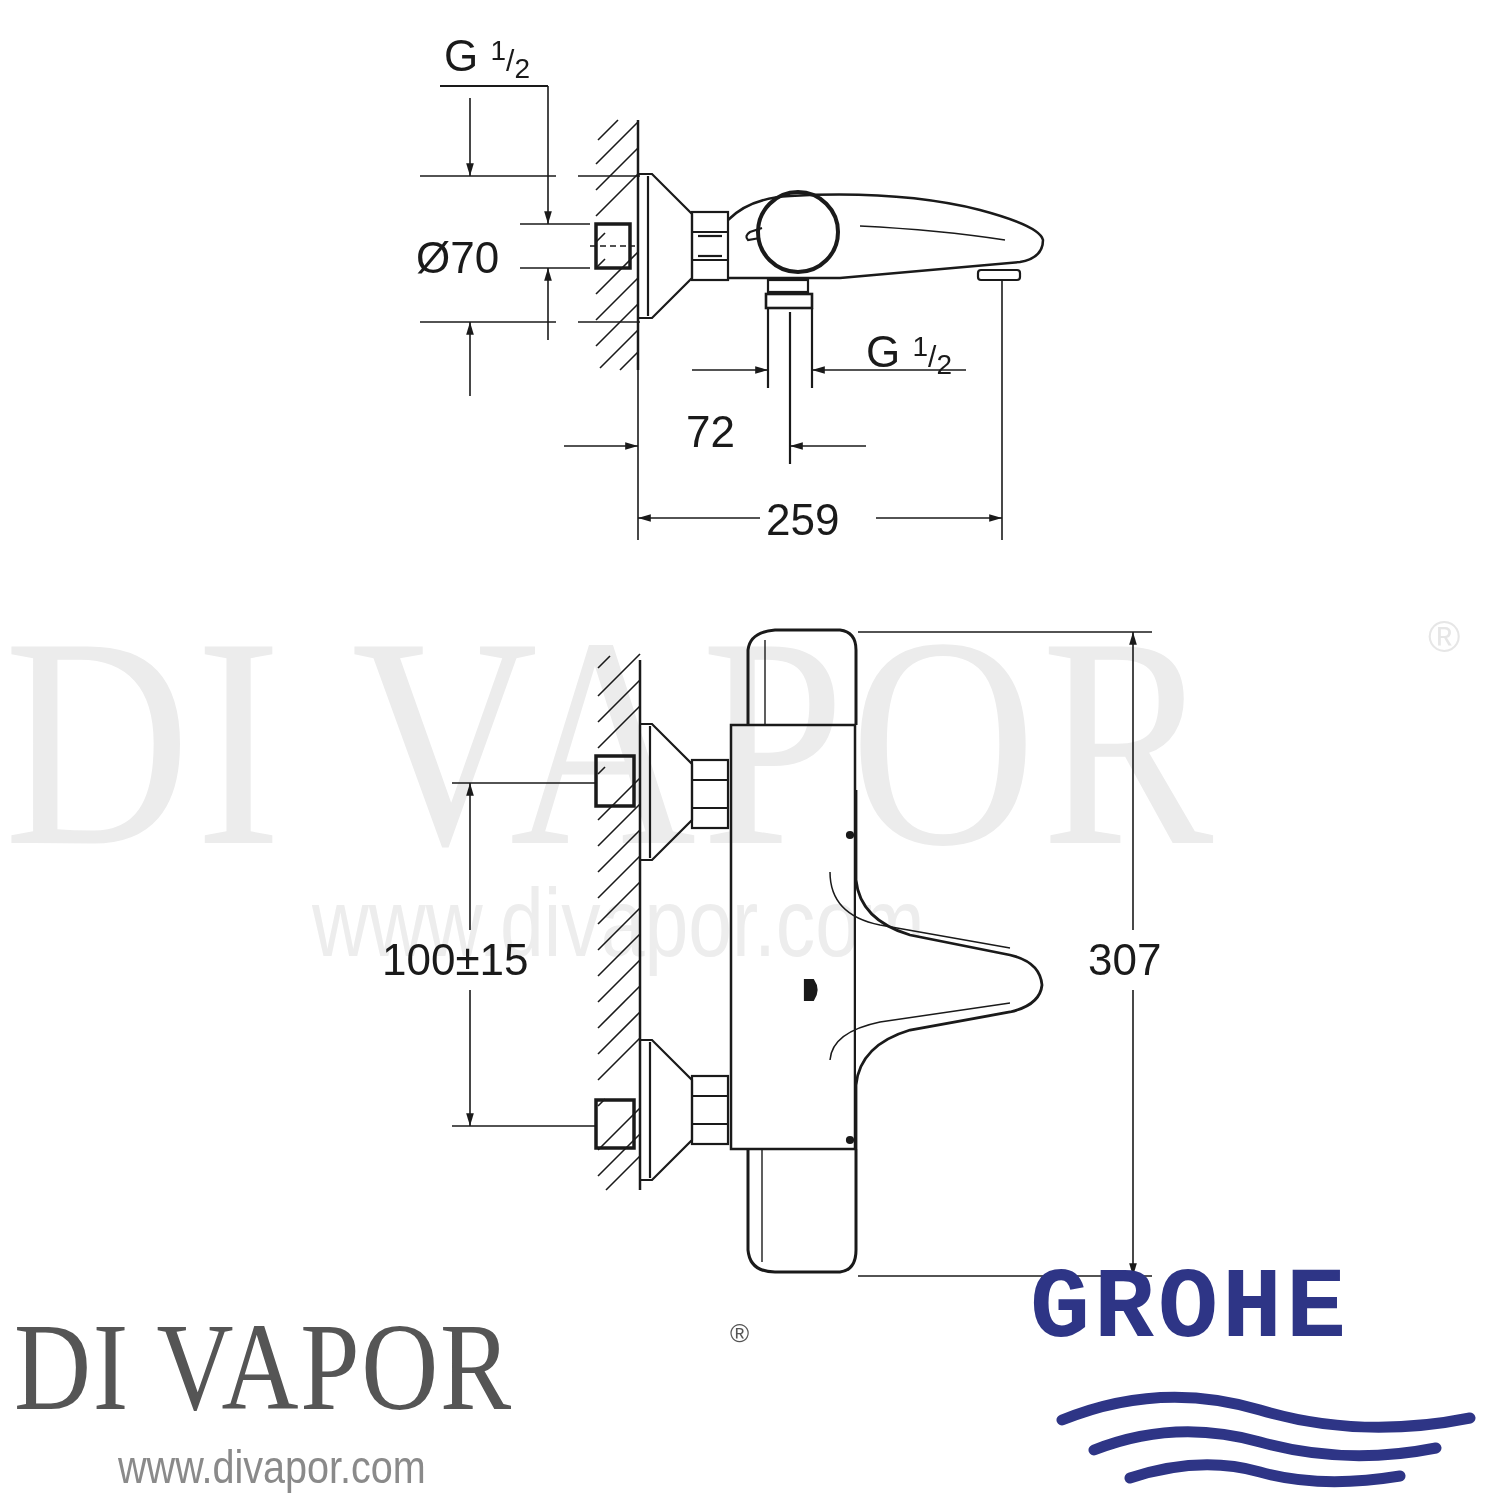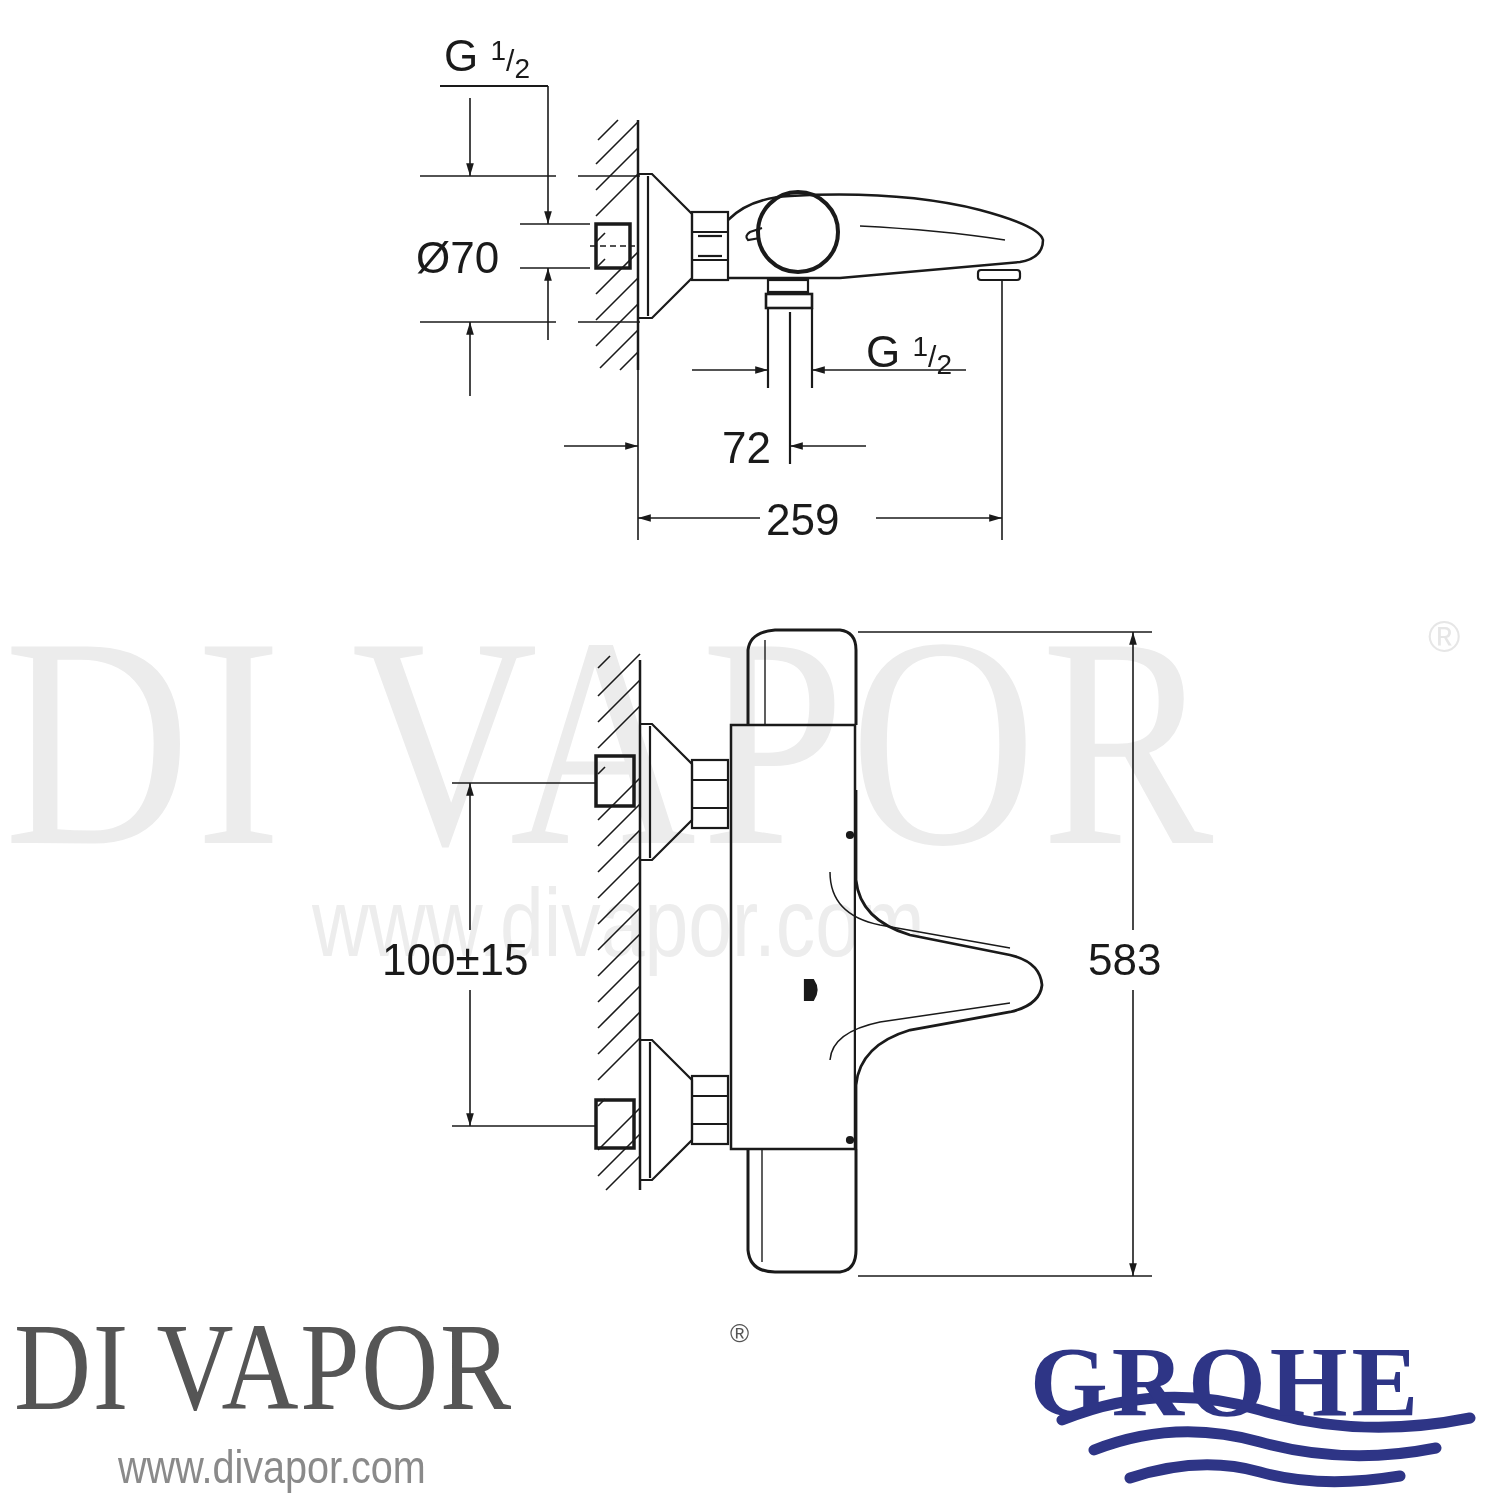--- a/index.html
+++ b/index.html
@@ -7,21 +7,21 @@
   svg.drawing { position:absolute; left:0; top:0; width:1500px; height:1500px; }
   .wm-big { position:absolute; left:4px; top:592px; font-family:"Liberation Serif", serif; font-size:300px; line-height:1; color:#ececec; letter-spacing:6px; white-space:nowrap; transform:scaleX(0.86); transform-origin:left top; }
   .wm-reg { position:absolute; left:1428px; top:612px; font-family:"Liberation Sans", sans-serif; font-size:44px; color:#e6e6e6; }
   .wm-url { position:absolute; left:312px; top:868px; font-family:"Liberation Sans", sans-serif; font-size:96px; color:#ededed; letter-spacing:0px; white-space:nowrap; transform:scaleX(0.82); transform-origin:left top; }
   .dim { position:absolute; font-family:"Liberation Sans", sans-serif; font-size:44px; color:#1a1a1a; white-space:nowrap; line-height:1; }
   .dim sup, .dim sub { font-size:28px; }
   .frac { font-size:30px; }
   .logo-dv { position:absolute; left:14px; top:1306px; font-family:"Liberation Serif", serif; font-size:124px; color:#555555; line-height:1; white-space:nowrap; transform:scaleX(0.86); transform-origin:left top; letter-spacing:2px; }
   .logo-dv-reg { position:absolute; left:730px; top:1318px; font-size:26px; color:#555555; font-family:"Liberation Sans", sans-serif; }
   .logo-url { position:absolute; left:118px; top:1440px; font-family:"Liberation Sans", sans-serif; font-size:46px; color:#8a8a8a; white-space:nowrap; transform:scaleX(0.86); transform-origin:left top; }
-  .grohe { position:absolute; left:1030px; top:1332px; font-family:Liberation Serif, serif; font-weight:bold; font-size:100px; color:#2e3586; letter-spacing:4px; line-height:1; }
+  .grohe { position:absolute; left:1030px; top:1260px; font-family:Liberation Mono, monospace; font-weight:bold; font-size:100px; color:#2e3586; letter-spacing:4px; line-height:1; }
 </style>
 </head>
 <body>
 
 <div class="wm-big">DI VAPOR</div>
 <div class="wm-reg">®</div>
 <div class="wm-url">www.divapor.com</div>
 
 <svg class="drawing" viewBox="0 0 1500 1500" xmlns="http://www.w3.org/2000/svg">
   <defs>
@@ -181,21 +181,21 @@
 
 <div class="dim" style="left:444px; top:34px;">
   <span>G</span>
   <span class="frac"><sup>1</sup>/<sub>2</sub></span>
 </div>
 <div class="dim" style="left:416px; top:228px;margin-top:8px;">Ø70</div>
 <div class="dim" style="left:866px; top:330px;">
   <span>G</span>
   <span class="frac"><sup>1</sup>/<sub>2</sub></span>
 </div>
-<div class="dim" style="left:686px; top:426px;margin-left:36px;">72</div>
+<div class="dim" style="left:686px; top:410px;">72</div>
 <div class="dim" style="left:766px; top:498px;">259</div>
 <div class="dim" style="left:382px; top:938px;">100±15</div>
-<div class="dim" style="left:1088px; top:938px;">583</div>
+<div class="dim" style="left:1088px; top:938px;">307</div>
 
 <div class="logo-dv">DI VAPOR</div>
 <div class="logo-dv-reg">®</div>
 <div class="logo-url">www.divapor.com</div>
 <div class="grohe">GROHE</div>
 
 </body></html>

